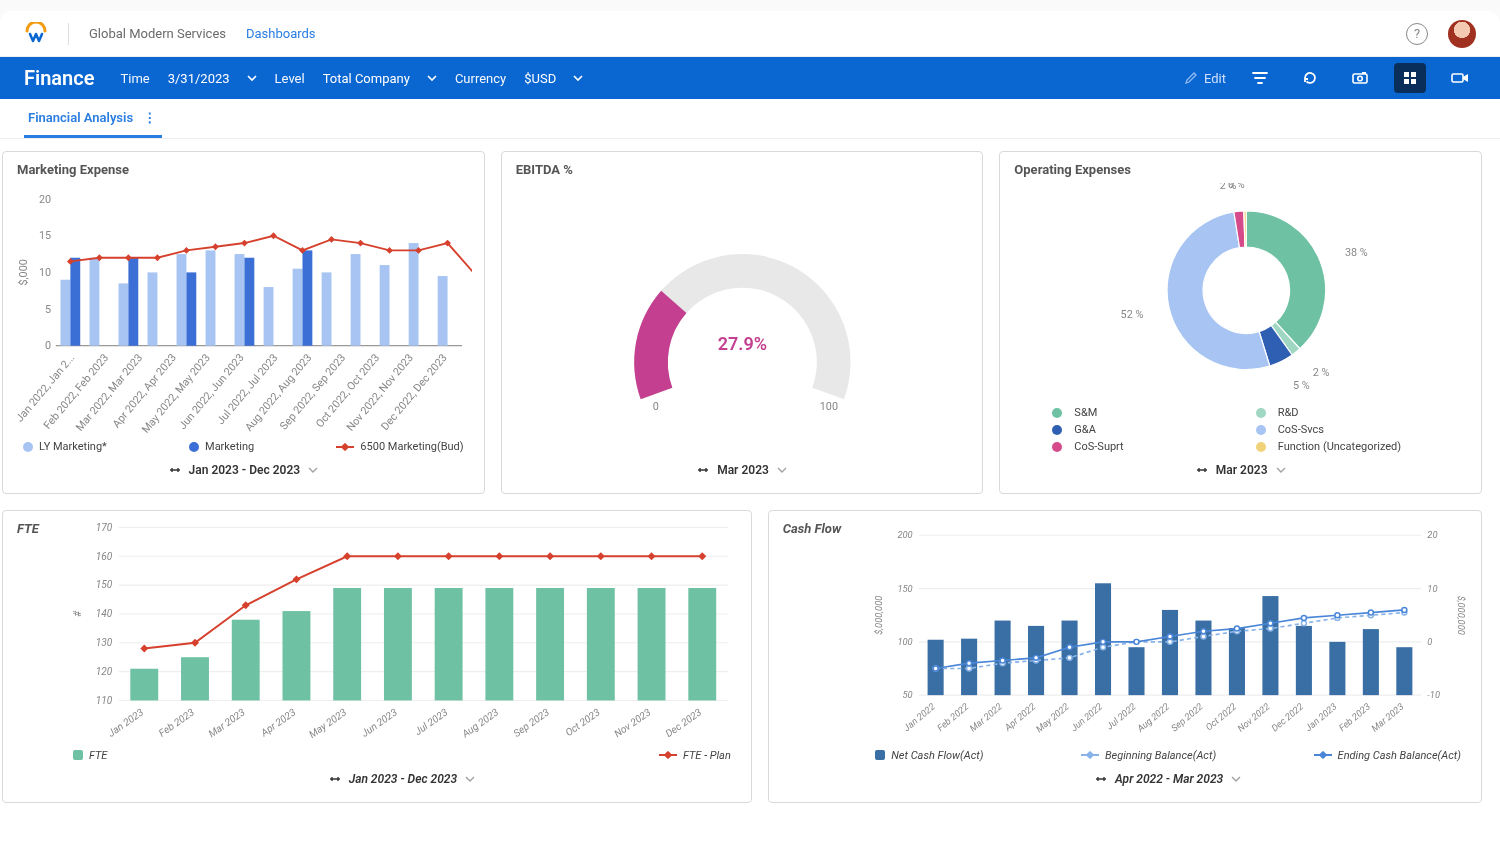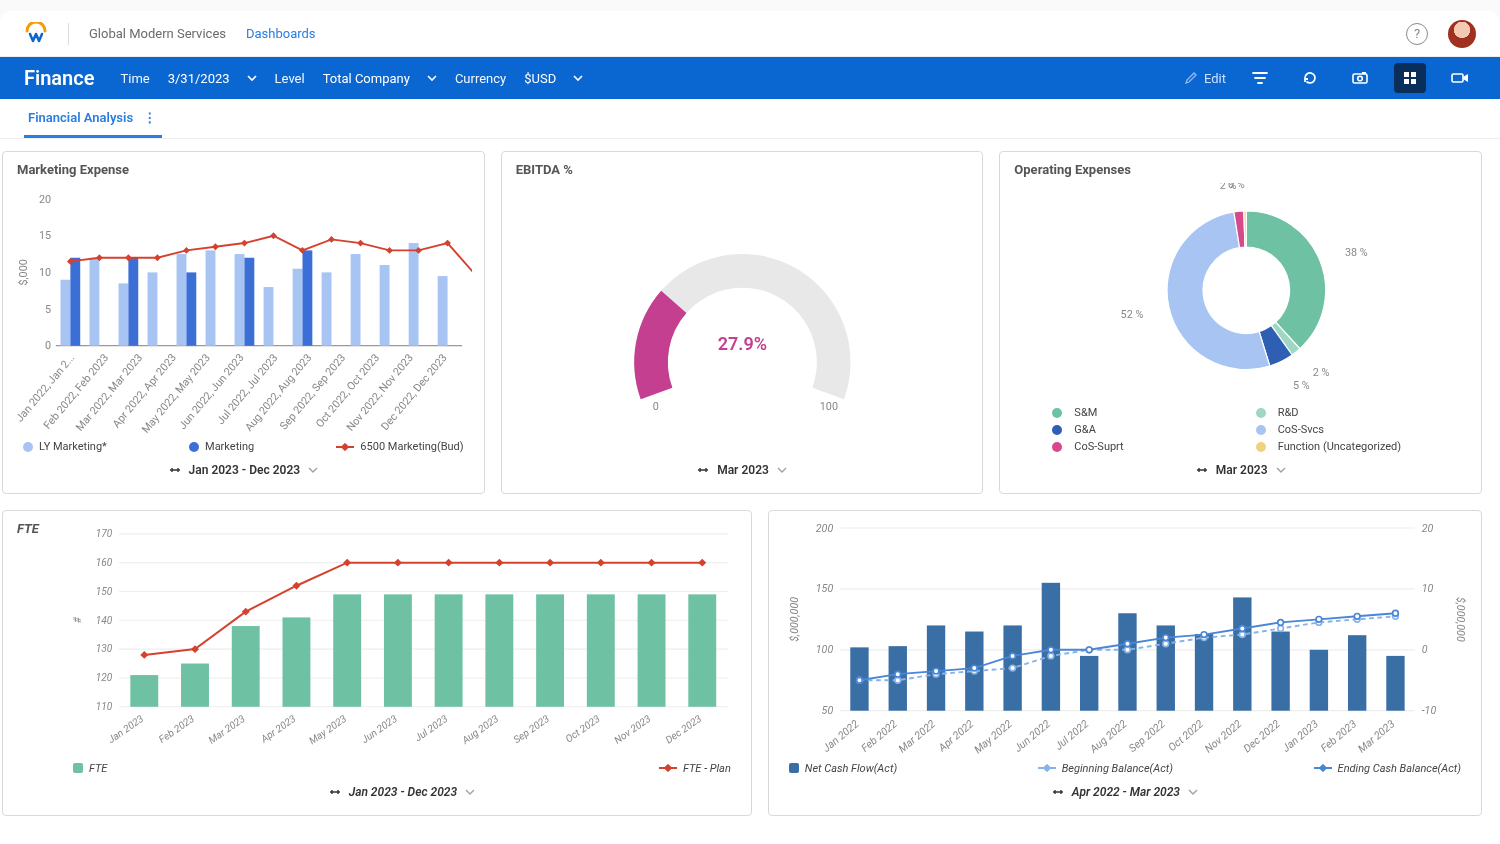--- a/index.html
+++ b/index.html
@@ -421,20 +421,21 @@
               </svg>
             <span>Jan 2023 - Dec 2023</span>
             <svg class="chev-sm" width="10" height="10" viewBox="0 0 10 10">
                 <path d="M1 3l4 4 4-4" fill="none" stroke="#555" stroke-width="1.4"></path>
               </svg>
           </div>
         </div>
       </div>
 
       <div class="card c2">
+        <div class="card-title">Cash Flow</div>
         <div class="card-body">
           <div class="chart-wrap">
             <svg id="svg-cash" width="100%" height="100%" viewBox="0 0 580 200" preserveAspectRatio="xMidYMid meet">
                 <line x1="50" x2="534" y1="162" y2="162" stroke="#eee"></line>
                 <text x="44" y="165" class="tick" text-anchor="end">50</text>
                 <line x1="50" x2="534" y1="110.66666666666667" y2="110.66666666666667" stroke="#eee"></line>
                 <text x="44" y="113.66666666666667" class="tick" text-anchor="end">100</text>
                 <line x1="50" x2="534" y1="59.33333333333334" y2="59.33333333333334" stroke="#eee"></line>
                 <text x="44" y="62.33333333333334" class="tick" text-anchor="end">150</text>
                 <line x1="50" x2="534" y1="8" y2="8" stroke="#eee"></line>

